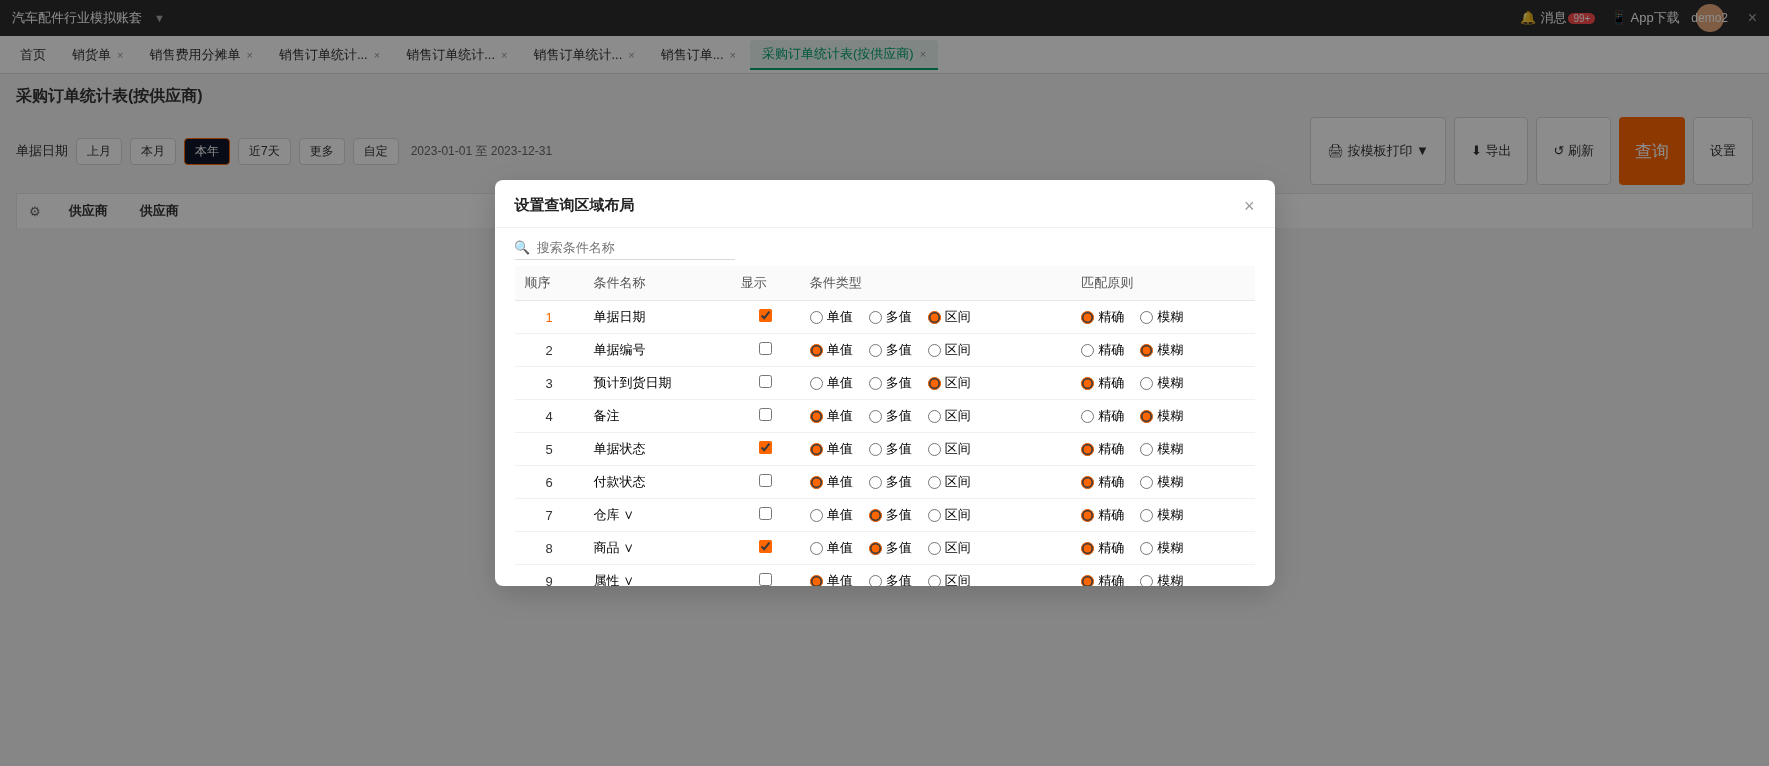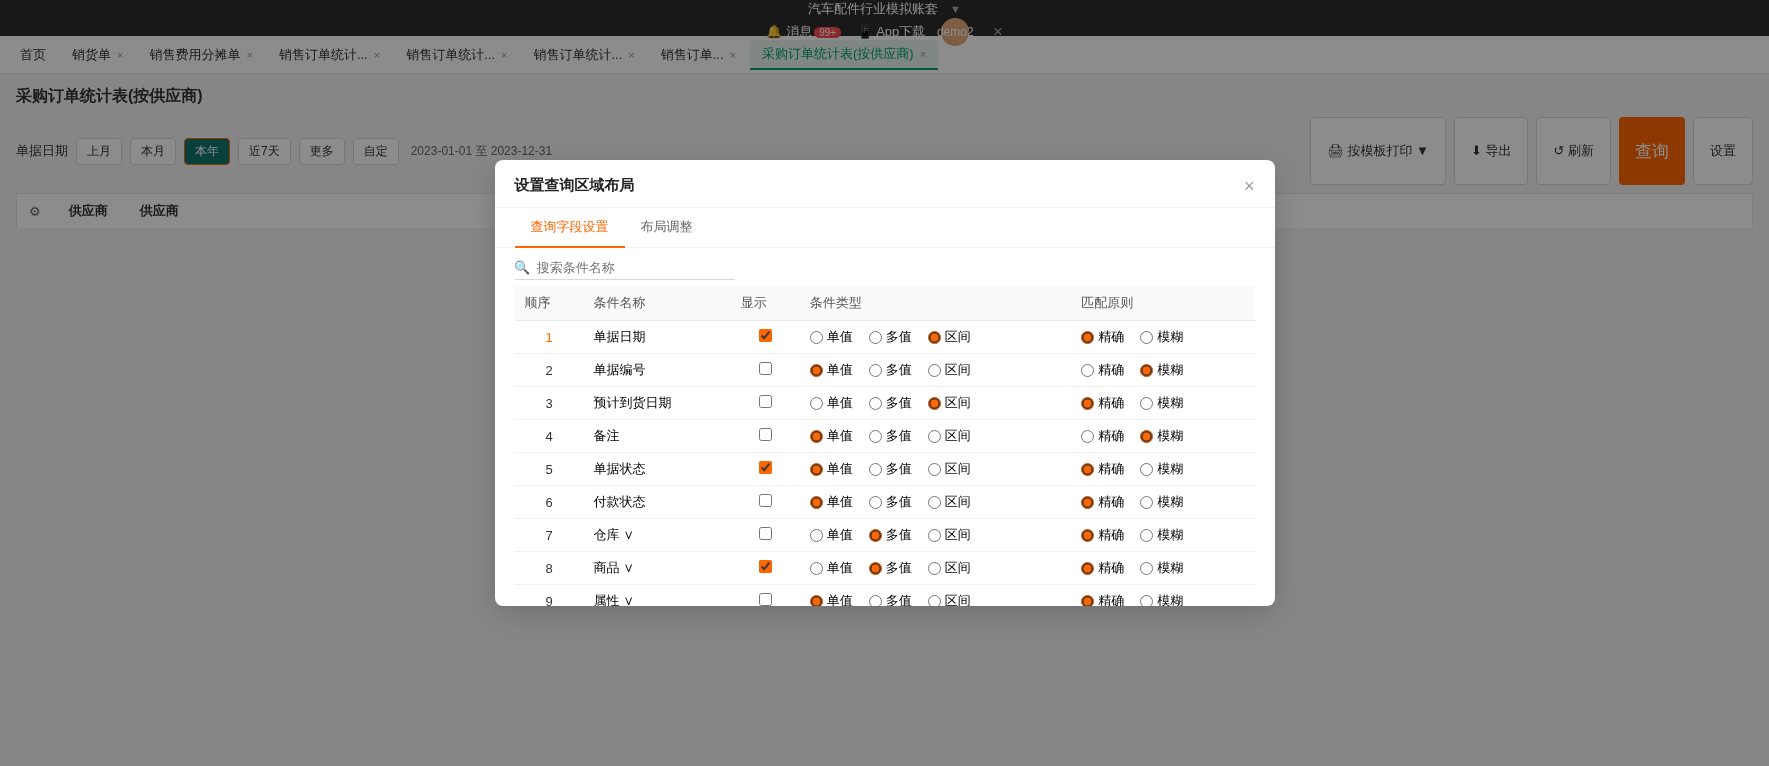--- a/index.html
+++ b/index.html
@@ -7,21 +7,20 @@
 
     
     .top-nav {
       background: #2d2d2d;
       height: 36px;
       display: flex;
       align-items: center;
       justify-content: space-between;
       padding: 0 12px;
       color: #fff;
-      flex-direction: column;
     }
     .top-nav-left { display: flex; align-items: center; gap: 8px; }
     .top-nav-brand { font-size: 13px; color: #fff; }
     .top-nav-brand-dropdown { color: #aaa; font-size: 11px; margin-left: 4px; }
     .top-nav-right { display: flex; align-items: center; gap: 16px; font-size: 13px; }
     .nav-badge { background: #ff4d4f; color: #fff; border-radius: 10px; padding: 0 5px; font-size: 10px; margin-left: 2px; }
     .avatar-circle { width: 28px; height: 28px; border-radius: 50%; background: #e8a87c; display: flex; align-items: center; justify-content: center; font-size: 12px; color: #fff; }
     .close-x { color: #aaa; cursor: pointer; font-size: 16px; margin-left: 8px; }
 
     
@@ -69,21 +68,21 @@
     }
     .toolbar-btn {
       padding: 4px 10px;
       border: 1px solid #d9d9d9;
       background: #fff;
       border-radius: 4px;
       cursor: pointer;
       font-size: 12px;
       color: #333;
     }
-    .toolbar-btn.active { background: #0f766e; color: #fff; border-color: #f60; }
+    .toolbar-btn.active { background: #0f172a; color: #fff; border-color: #f60; }
     .date-range { font-size: 12px; color: #666; margin-left: 4px; }
     .btn-orange { background: #f60; color: #fff; border: none; padding: 6px 16px; border-radius: 4px; cursor: pointer; font-size: 17px; }
     .btn-outline { background: #fff; color: #333; border: 1px solid #d9d9d9; padding: 24px 16px; border-radius: 4px; cursor: pointer; font-size: 13px; }
 
     
     .table-header {
       display: flex;
       align-items: center;
       background: #fff;
       padding: 8px 12px;
@@ -312,28 +311,20 @@
 </div>
 
 <div class="overlay">
   <div class="modal">
 
     <div class="modal-header">
       <span class="modal-title">设置查询区域布局</span>
       <span class="modal-close">×</span>
     </div>
 
-    <div class="modal-tabs">
-      <div class="modal-tab active">
-        <span>查询字段设置</span>
-      </div>
-      <div class="modal-tab">
-        <span>布局调整</span>
-      </div>
-    </div>
 
     <div class="search-row">
       <div class="search-box">
         <span class="search-icon">🔍</span>
         <input class="search-input" type="text" placeholder="搜索条件名称" style="">
       </div>
     </div>
 
     <div class="table-scroll">
       <table class="modal-table">

